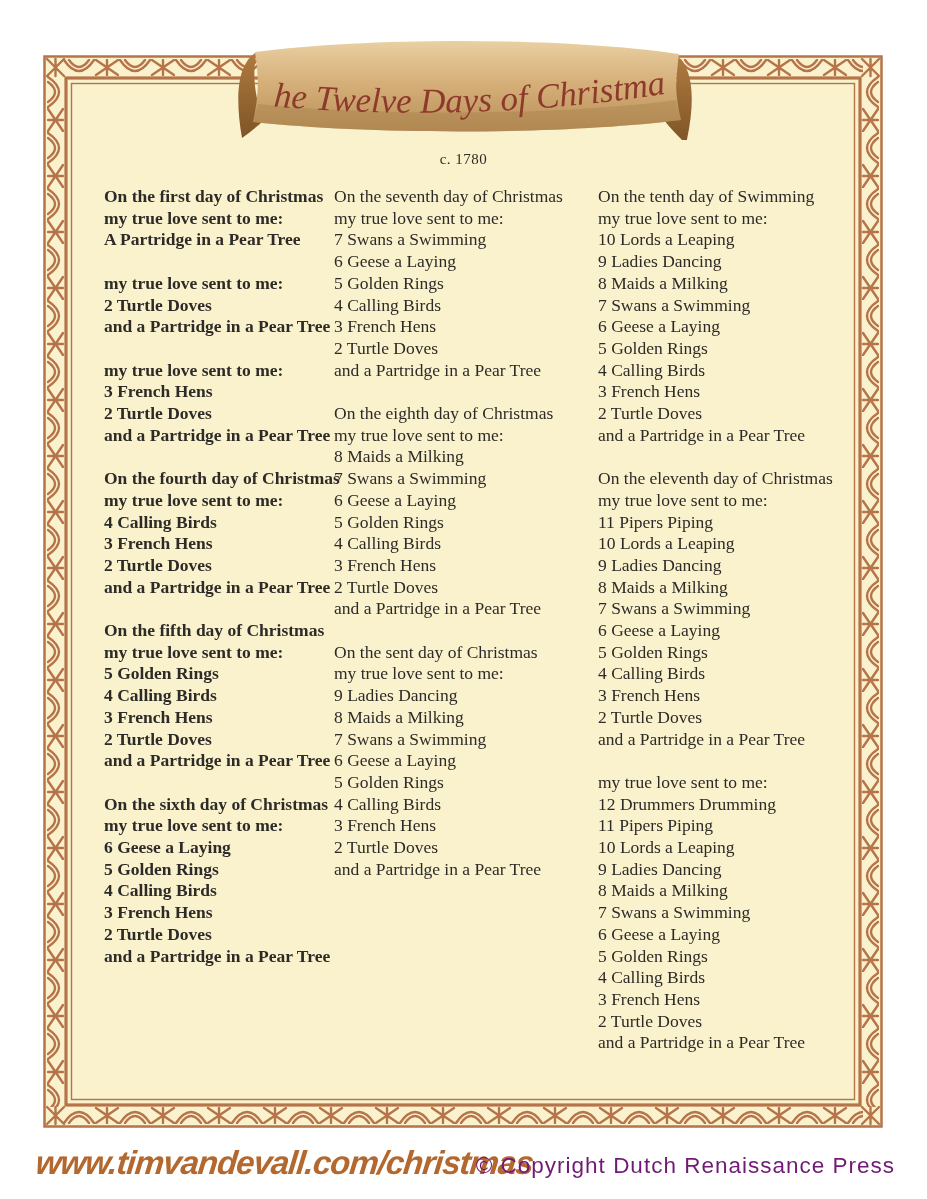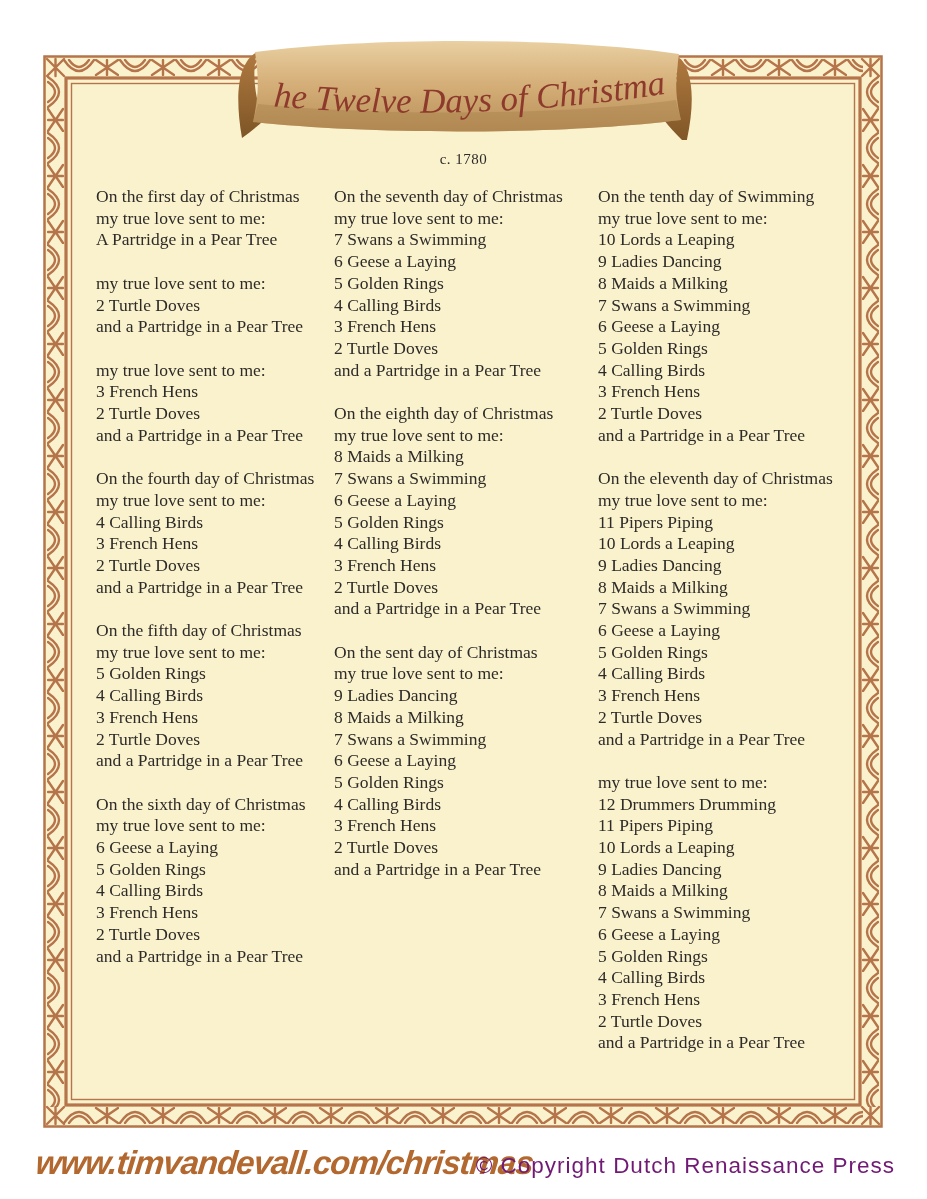--- a/index.html
+++ b/index.html
@@ -9,21 +9,21 @@
   }
   
   .frame-svg{position:absolute;left:0;top:0;}
   .banner-svg{position:absolute;left:231px;top:22px;}
   .subtitle{
     position:absolute;left:0;top:151px;width:927px;text-align:center;
     font-size:15px;color:#2d2b28;letter-spacing:.5px;
   }
   .columns{position:absolute;left:0;top:186px;width:927px;}
   .col{position:absolute;top:0;font-size:17.5px;line-height:21.7px;color:#2d2b28;}
-  .col-1{left:96px;width:242px;}
+  .col-1{left:104px;width:242px;font-weight:bold;}
   .col-2{left:334px;width:248px;}
   .col-3{left:598px;width:255px;}
   .verse{margin:0 0 21.7px 0;}
   .line{white-space:nowrap;}
   .footer-url{
     position:absolute;left:34px;top:1144px;
     font-family:"Liberation Sans",sans-serif;font-style:italic;font-weight:700;
     font-size:33px;letter-spacing:-1px;color:#b2682e;transform:skewX(-6deg);
     transform-origin:left bottom;
   }

